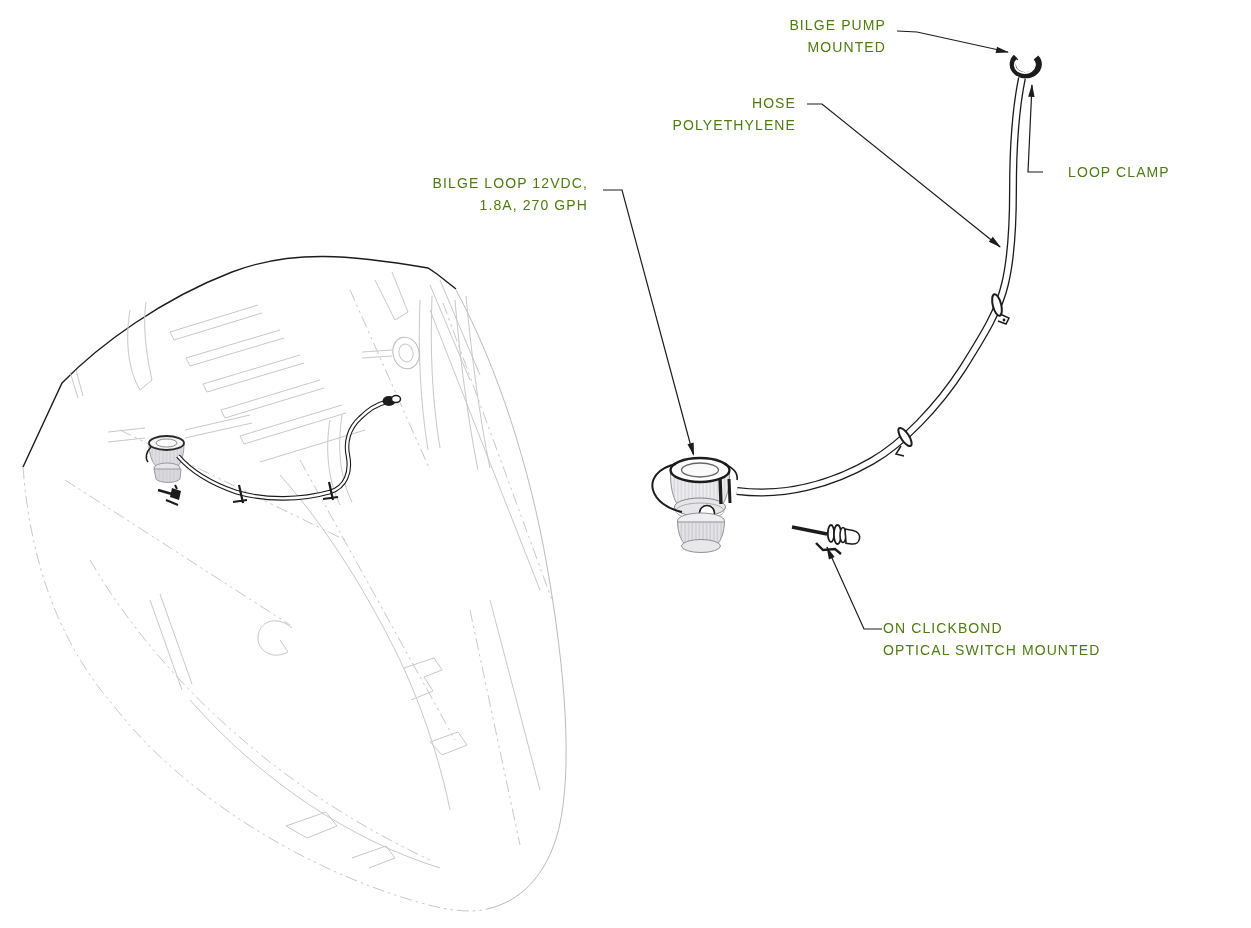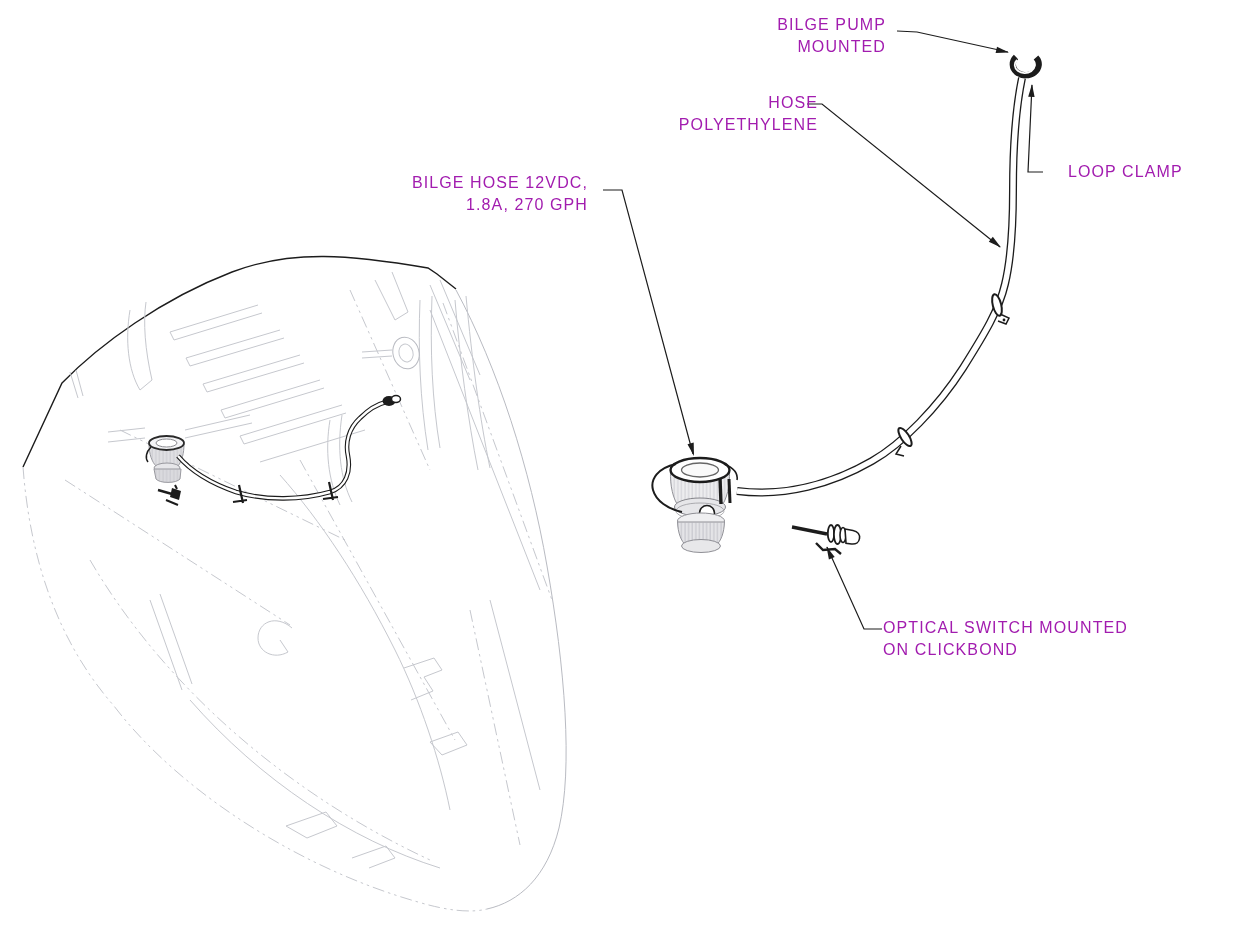--- a/index.html
+++ b/index.html
@@ -5,24 +5,24 @@
   html,body { margin:0; padding:0; background:#ffffff; }
   #stage {
     position:relative; width:1251px; height:928px; background:#ffffff;
     overflow:hidden;
     font-family:"Liberation Sans", sans-serif;
   }
   #drawing { position:absolute; left:0; top:0; }
 
   .lbl {
     position:absolute;
-    font-size:16px;
+    font-size:14px;
     line-height:22px;
     letter-spacing:1.1px;
-    color:#a21caf;
+    color:#4d7c0f;
     white-space:nowrap;
   }
   .lbl span { display:block; }
   .ra { text-align:right; }
 
   
   .g  { fill:none; stroke:#c6c8ce; stroke-width:1; }
   .g2 { fill:none; stroke:#b9bbc2; stroke-width:1; }
   .gd { fill:none; stroke:#c6c8ce; stroke-width:1; stroke-dasharray:12 4 2.5 4 2.5 4; }
   
@@ -199,32 +199,32 @@
       <path class="lead" d="M 882,629 L 864,629 L 827,547"></path>
       <polygon class="ah" points="826.5,546.5 834.7,557 828.9,559.6"></polygon>
     </g>
   </svg>
 
   <div class="lbl ra" style="right:365px; top:14px;">
     <span>BILGE PUMP</span>
     <span>MOUNTED</span>
   </div>
 
-  <div class="lbl ra" style="right:433px; top:92px;">
+  <div class="lbl ra" style="right:455px; top:92px;">
     <span>HOSE</span>
     <span>POLYETHYLENE</span>
   </div>
 
   <div class="lbl ra" style="right:663px; top:172px;">
-    <span>BILGE HOSE 12VDC,</span>
+    <span>BILGE LOOP 12VDC,</span>
     <span>1.8A, 270 GPH</span>
   </div>
 
   <div class="lbl" style="left:1068px; top:161px;">
     <span>LOOP CLAMP</span>
   </div>
 
   <div class="lbl" style="left:883px; top:617px;">
+    <span>ON CLICKBOND</span>
     <span>OPTICAL SWITCH MOUNTED</span>
-    <span>ON CLICKBOND</span>
   </div>
 
 </div>
 
 </body></html>

